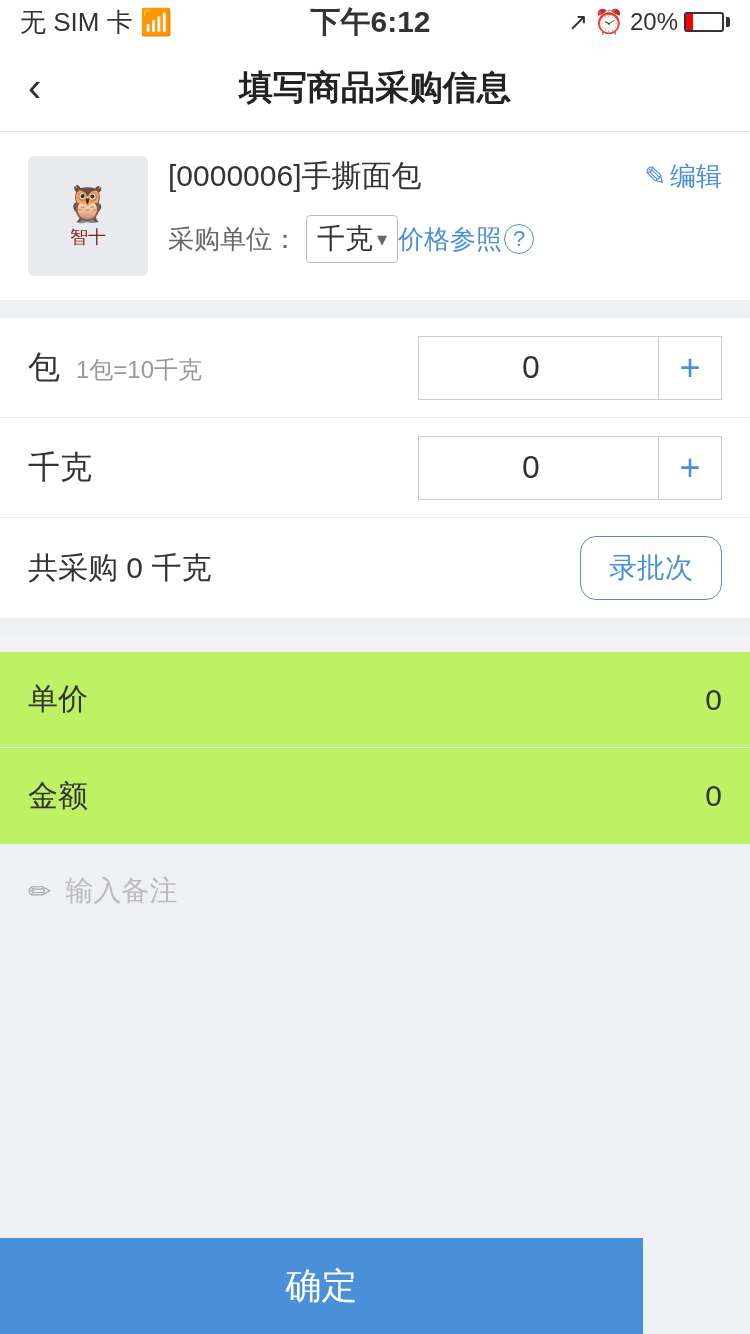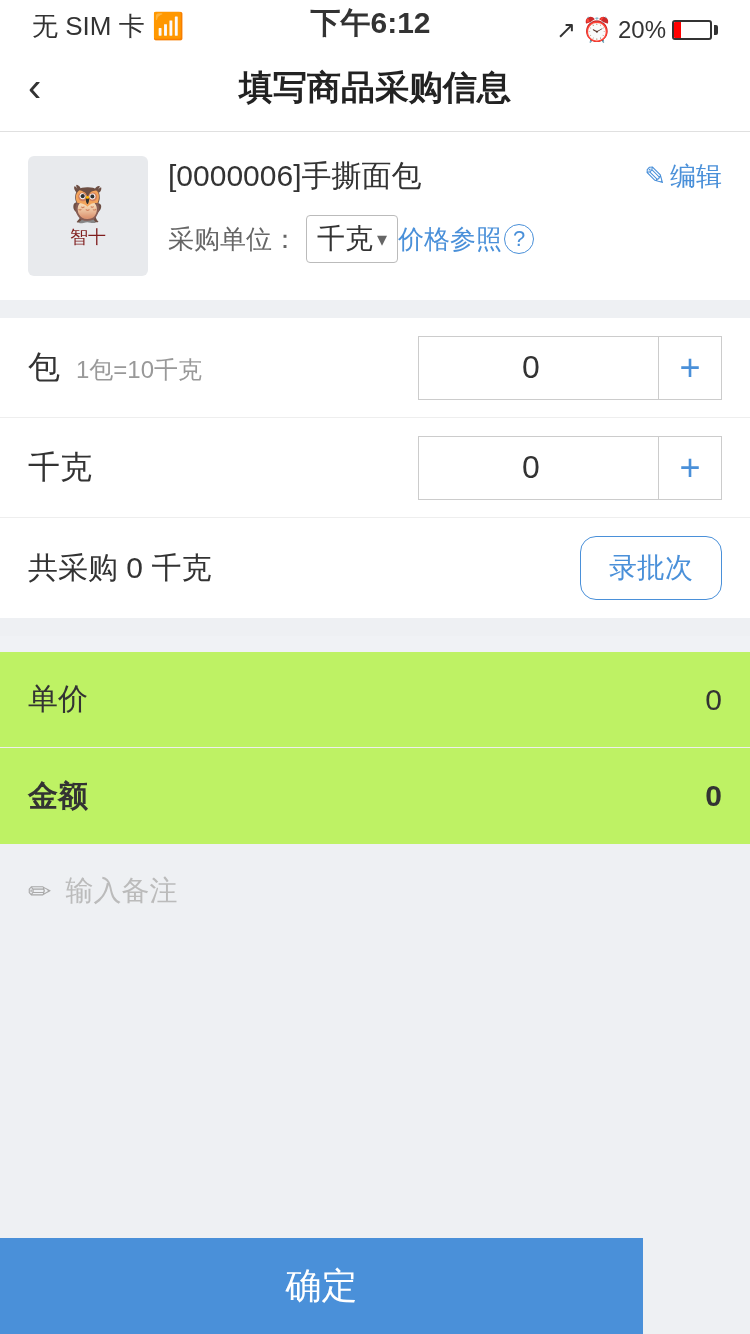--- a/index.html
+++ b/index.html
@@ -12,23 +12,23 @@
       font-size: 28px;
       color: #333;
     }
 
     
     .status-bar {
       width: 750px;
       height: 44px;
       background: #fff;
       display: flex;
-      align-items: flex-end;
+      align-items: center;
       justify-content: space-between;
-      padding: 0 32px;
+      padding: 0 20px;
       font-size: 26px;
       font-weight: 500;
     }
     .status-left {
       display: flex;
       align-items: center;
       gap: 8px;
     }
     .status-center {
       font-size: 30px;
@@ -269,21 +269,20 @@
     .info-row {
       display: flex;
       align-items: center;
       justify-content: space-between;
       padding: 0 28px;
       height: 96px;
       border-bottom: 1px solid #eee;
     }
     .info-row:last-child {
       border-bottom: none;
-      font-weight: bold;
     }
     .info-label {
       font-size: 30px;
       color: #333;
     }
     .info-value {
       font-size: 30px;
       color: #333;
     }
 

